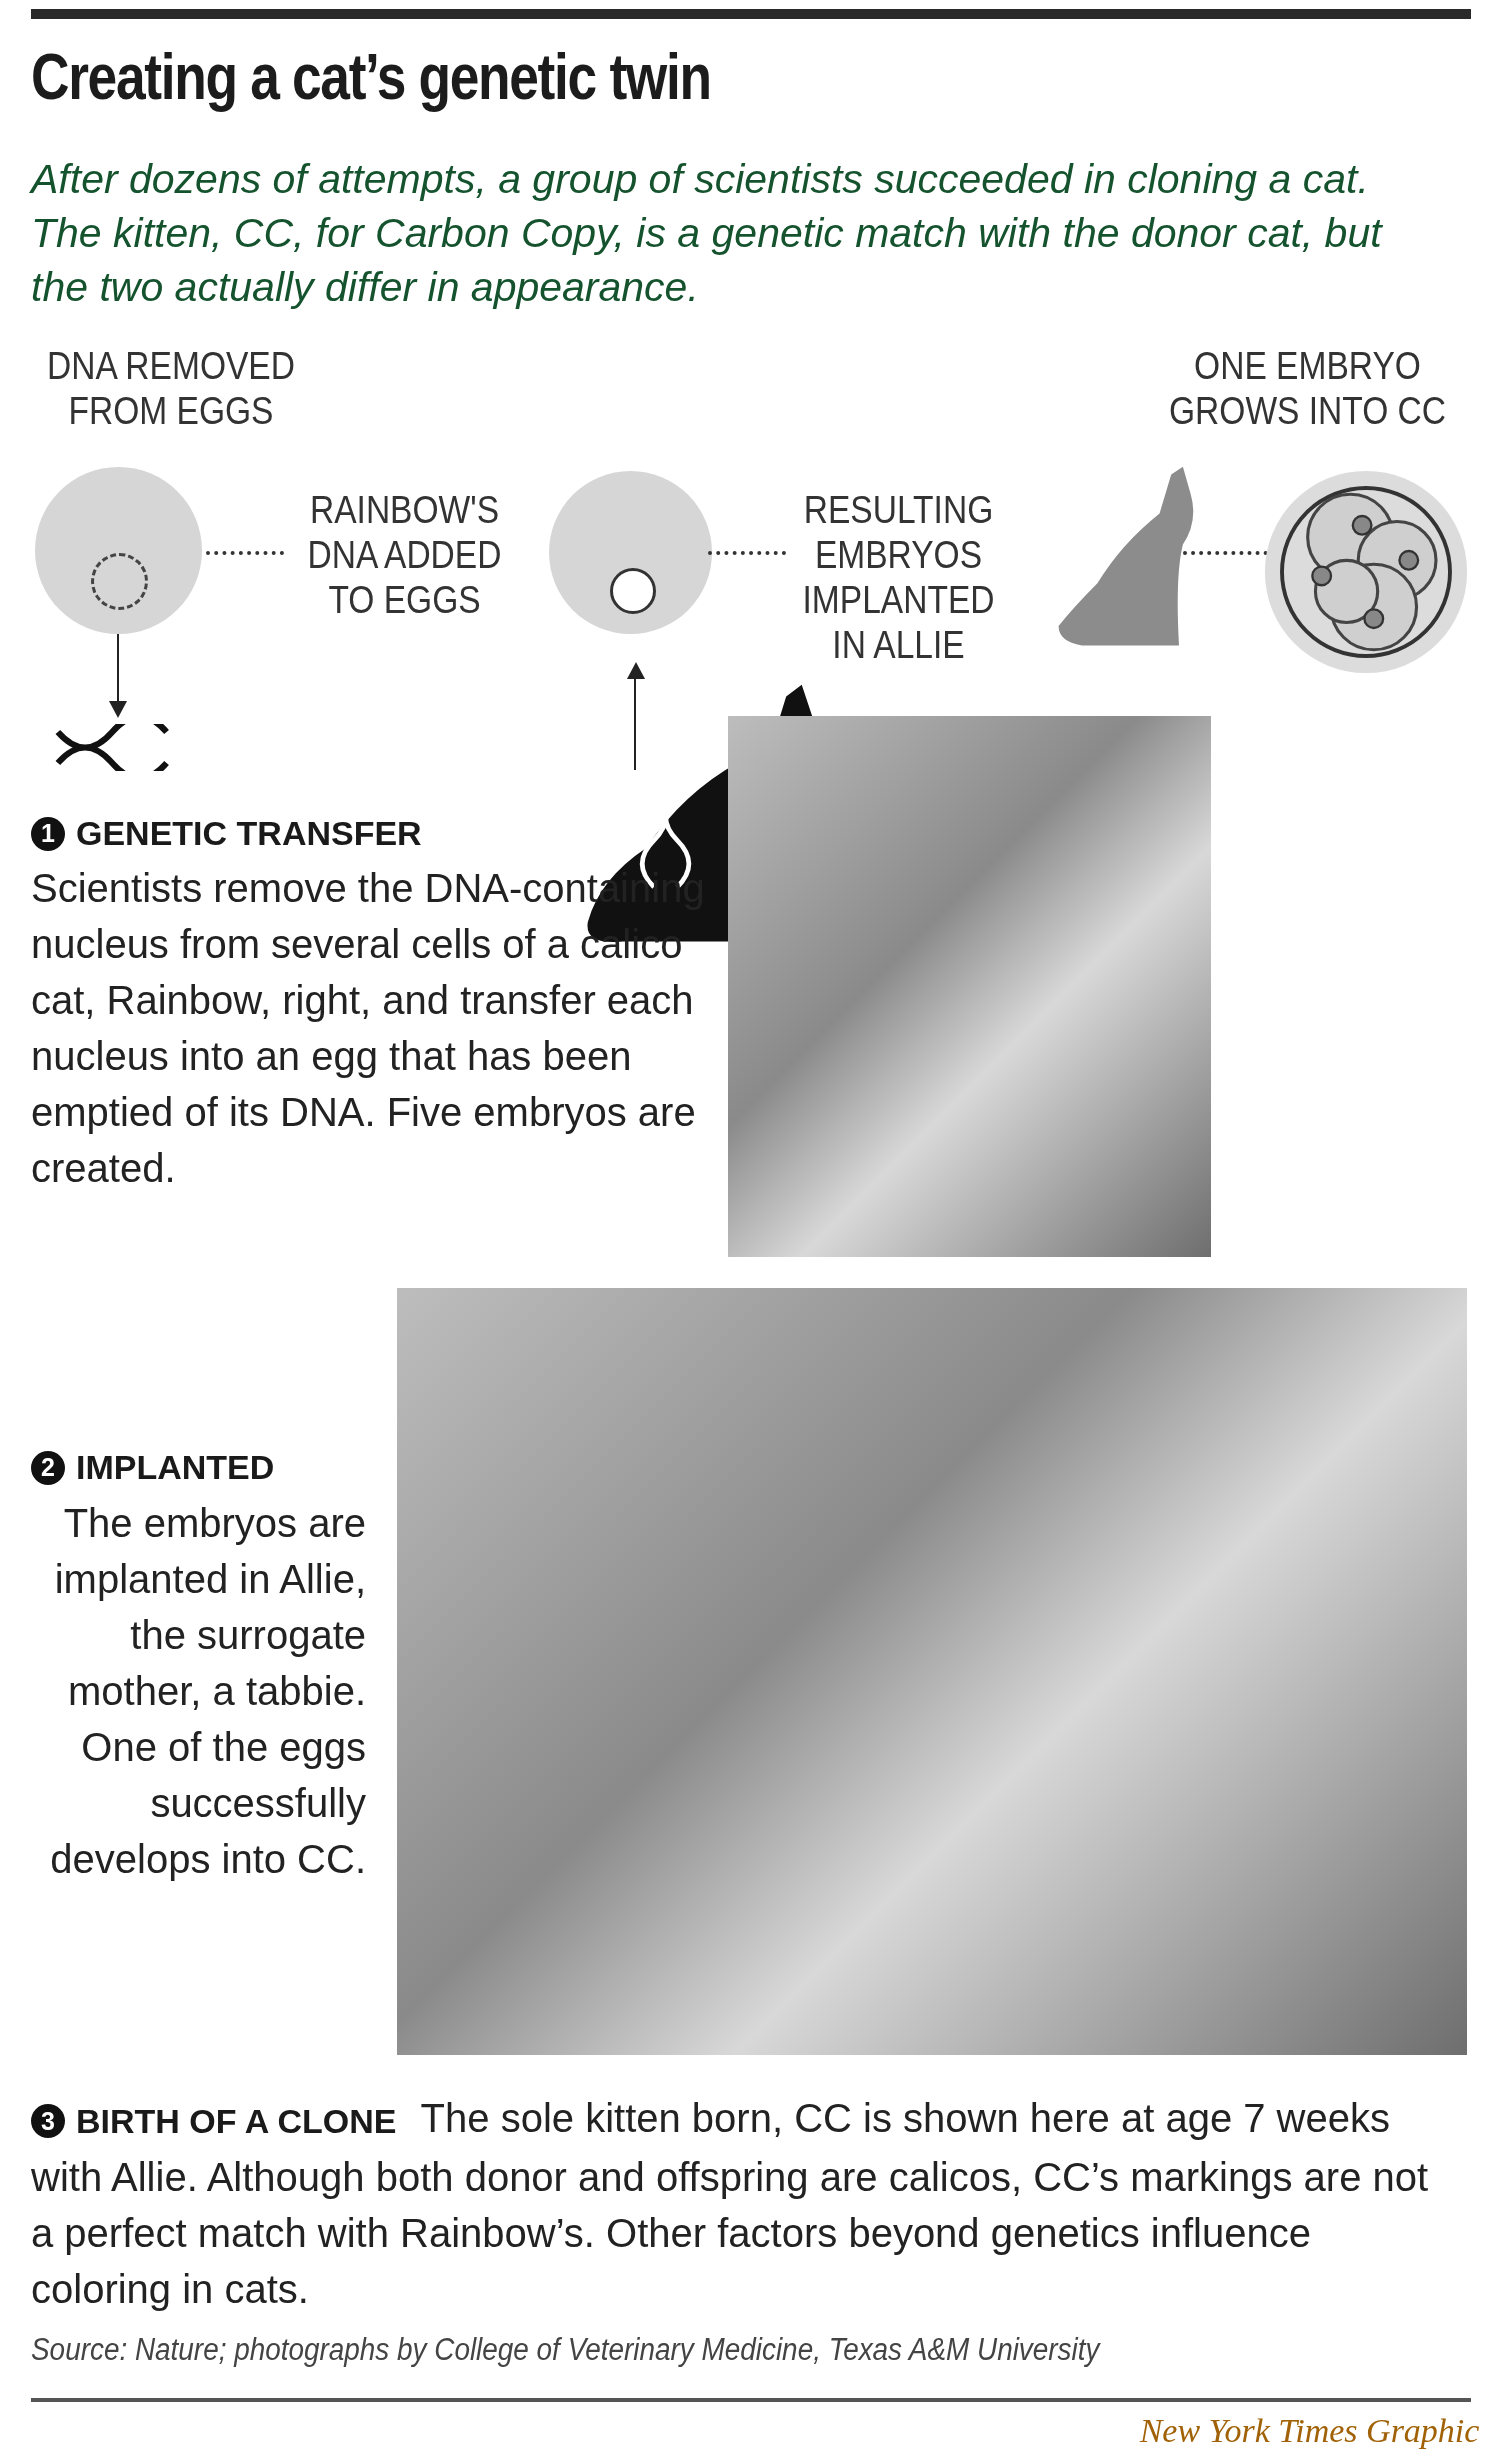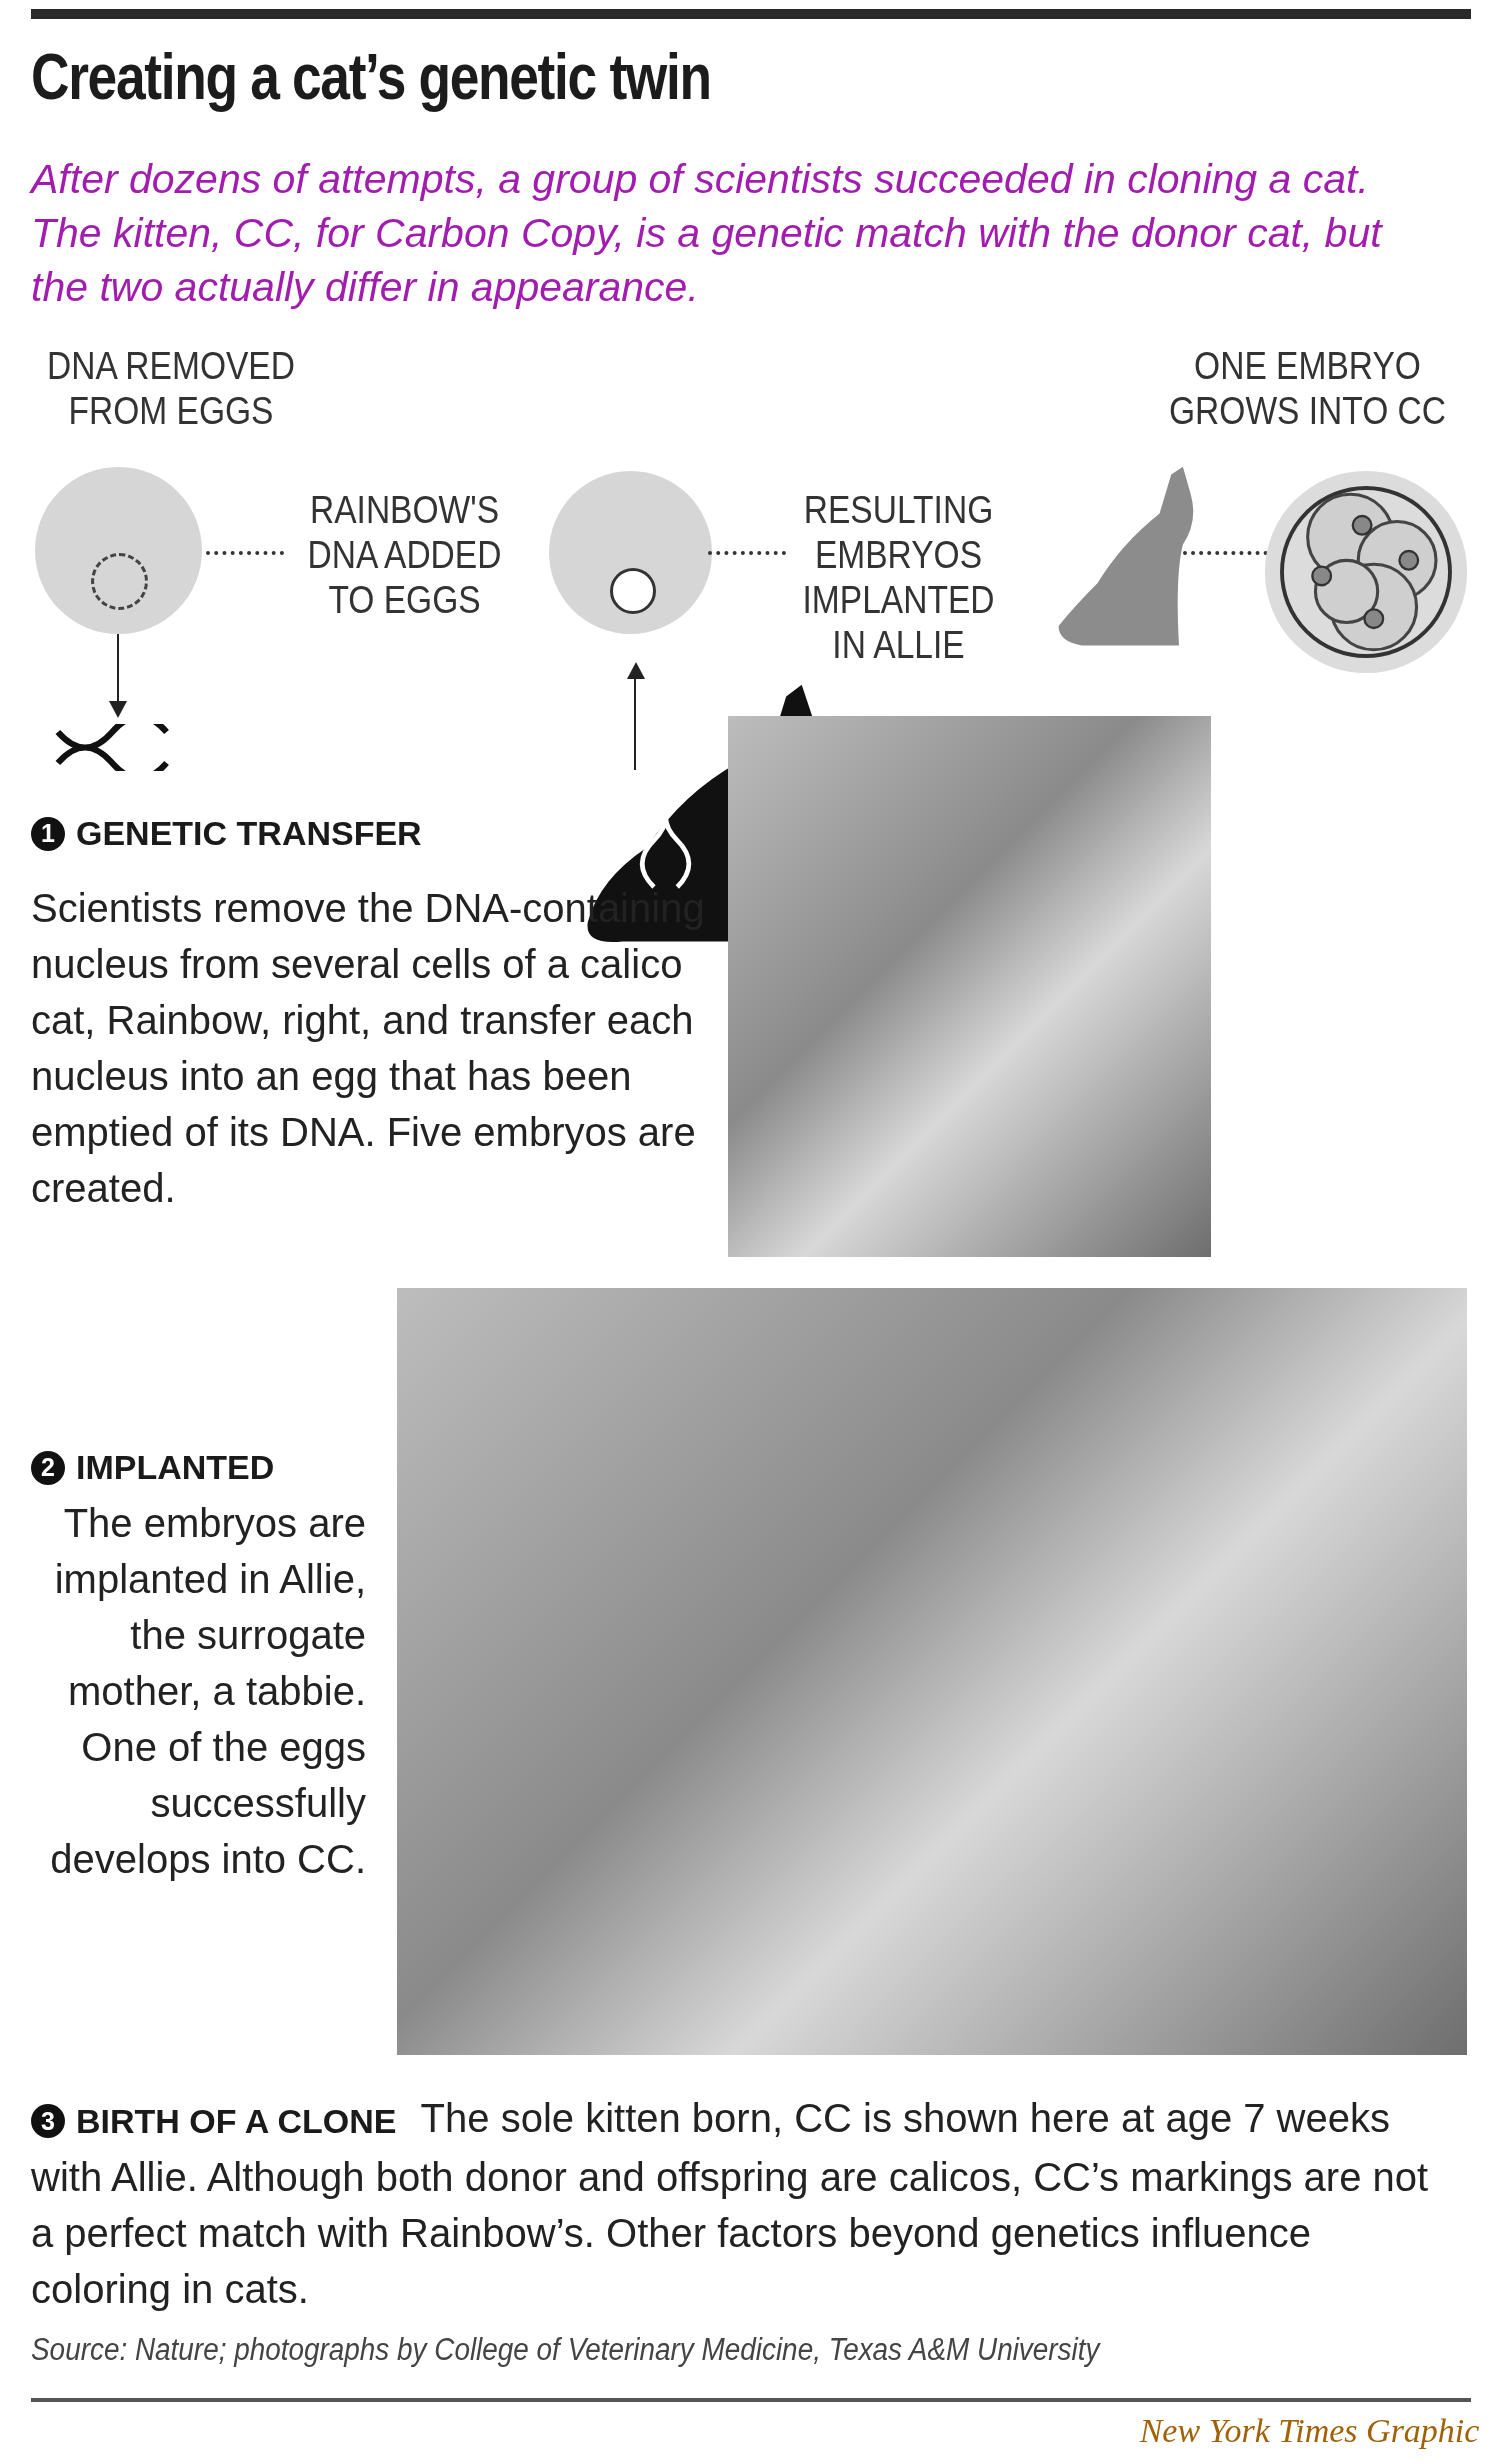--- a/index.html
+++ b/index.html
@@ -1,20 +1,20 @@
 <!DOCTYPE html>
 <html style="font-size:12.5px"><head>
 <meta charset="utf-8">
 <style>
   html,body{margin:0;padding:0;background:#fff;}
   body{width:1495px;height:2462px;position:relative;overflow:hidden;color:#1a1a1a;font-family:"Liberation Sans",sans-serif;}
   .abs{position:absolute;}
   .rule-top{left:31px;top:9.3px;width:1440px;height:9.3px;background:#2a2a2a;}
   .title{left:31px;top:39px;font-family:"Liberation Sans",sans-serif;font-weight:bold;font-size:65px;letter-spacing:-1.6px;transform:scaleX(0.82);transform-origin:left top;white-space:nowrap;color:#1c1c1c;}
-  .dek{left:31px;top:152px;width:1401px;font-style:italic;font-size:41px;line-height:54px;color:#a21caf;}
+  .dek{left:31px;top:152px;width:1401px;font-style:italic;font-size:41px;line-height:54px;color:#14532d;}
   .label{font-size:39px;line-height:45px;text-transform:uppercase;text-align:center;color:#333;transform:scaleX(0.86);transform-origin:center top;white-space:nowrap;}
   .egg{border-radius:50%;background:#d6d6d6;}
   .dots{border-top:4.7px dotted #333;height:0;}
   .photo{background:linear-gradient(135deg,#bdbdbd,#8a8a8a 40%,#d8d8d8 60%,#6e6e6e);}
   .step-head{font-weight:bold;font-size:34px;color:#1a1a1a;white-space:nowrap;display:flex;align-items:center;gap:11px;}
   .num{width:34px;height:34px;border-radius:50%;background:#111;color:#fff;font-size:25px;display:flex;align-items:center;justify-content:center;font-weight:bold;}
   .body-text{font-size:40px;line-height:56px;color:#222;}
   .source{left:31px;top:2332px;font-style:italic;font-size:31px;color:#444;white-space:nowrap;transform:scaleX(0.9);transform-origin:left top;}
   .rule-bottom{left:31px;top:2398px;width:1440px;height:3.9px;background:#555;}
   .credit{right:15.6px;top:2412px;font-family:"Liberation Serif",serif;font-style:italic;font-size:34px;color:#a16207;}
@@ -89,21 +89,21 @@
 </svg>
 
 <div class="abs photo" style="left:728px;top:716px;width:483px;height:541px;"></div>
 
 <div class="abs" style="left:31px;top:814px;">
   <div class="step-head">
     <span class="num">1</span>
     <span>GENETIC TRANSFER</span>
   </div>
 </div>
-<div class="abs body-text" style="left:31px;top:880px;width:685px;">Scientists remove the DNA-containing nucleus from several cells of a calico cat, Rainbow, right, and transfer each nucleus into an egg that has been emptied of its DNA. Five embryos are created.</div>
+<div class="abs body-text" style="left:31px;top:860px;width:685px;">Scientists remove the DNA-containing nucleus from several cells of a calico cat, Rainbow, right, and transfer each nucleus into an egg that has been emptied of its DNA. Five embryos are created.</div>
 
 <div class="abs photo" style="left:397px;top:1288px;width:1070px;height:767px;"></div>
 
 <div class="abs" style="left:31px;top:1448px;">
   <div class="step-head">
     <span class="num">2</span>
     <span>IMPLANTED</span>
   </div>
 </div>
 <div class="abs body-text" style="left:31px;top:1495px;width:335px;text-align:right;">The embryos are implanted in Allie, the surrogate mother, a tabbie. One of the eggs successfully develops into CC.</div>

